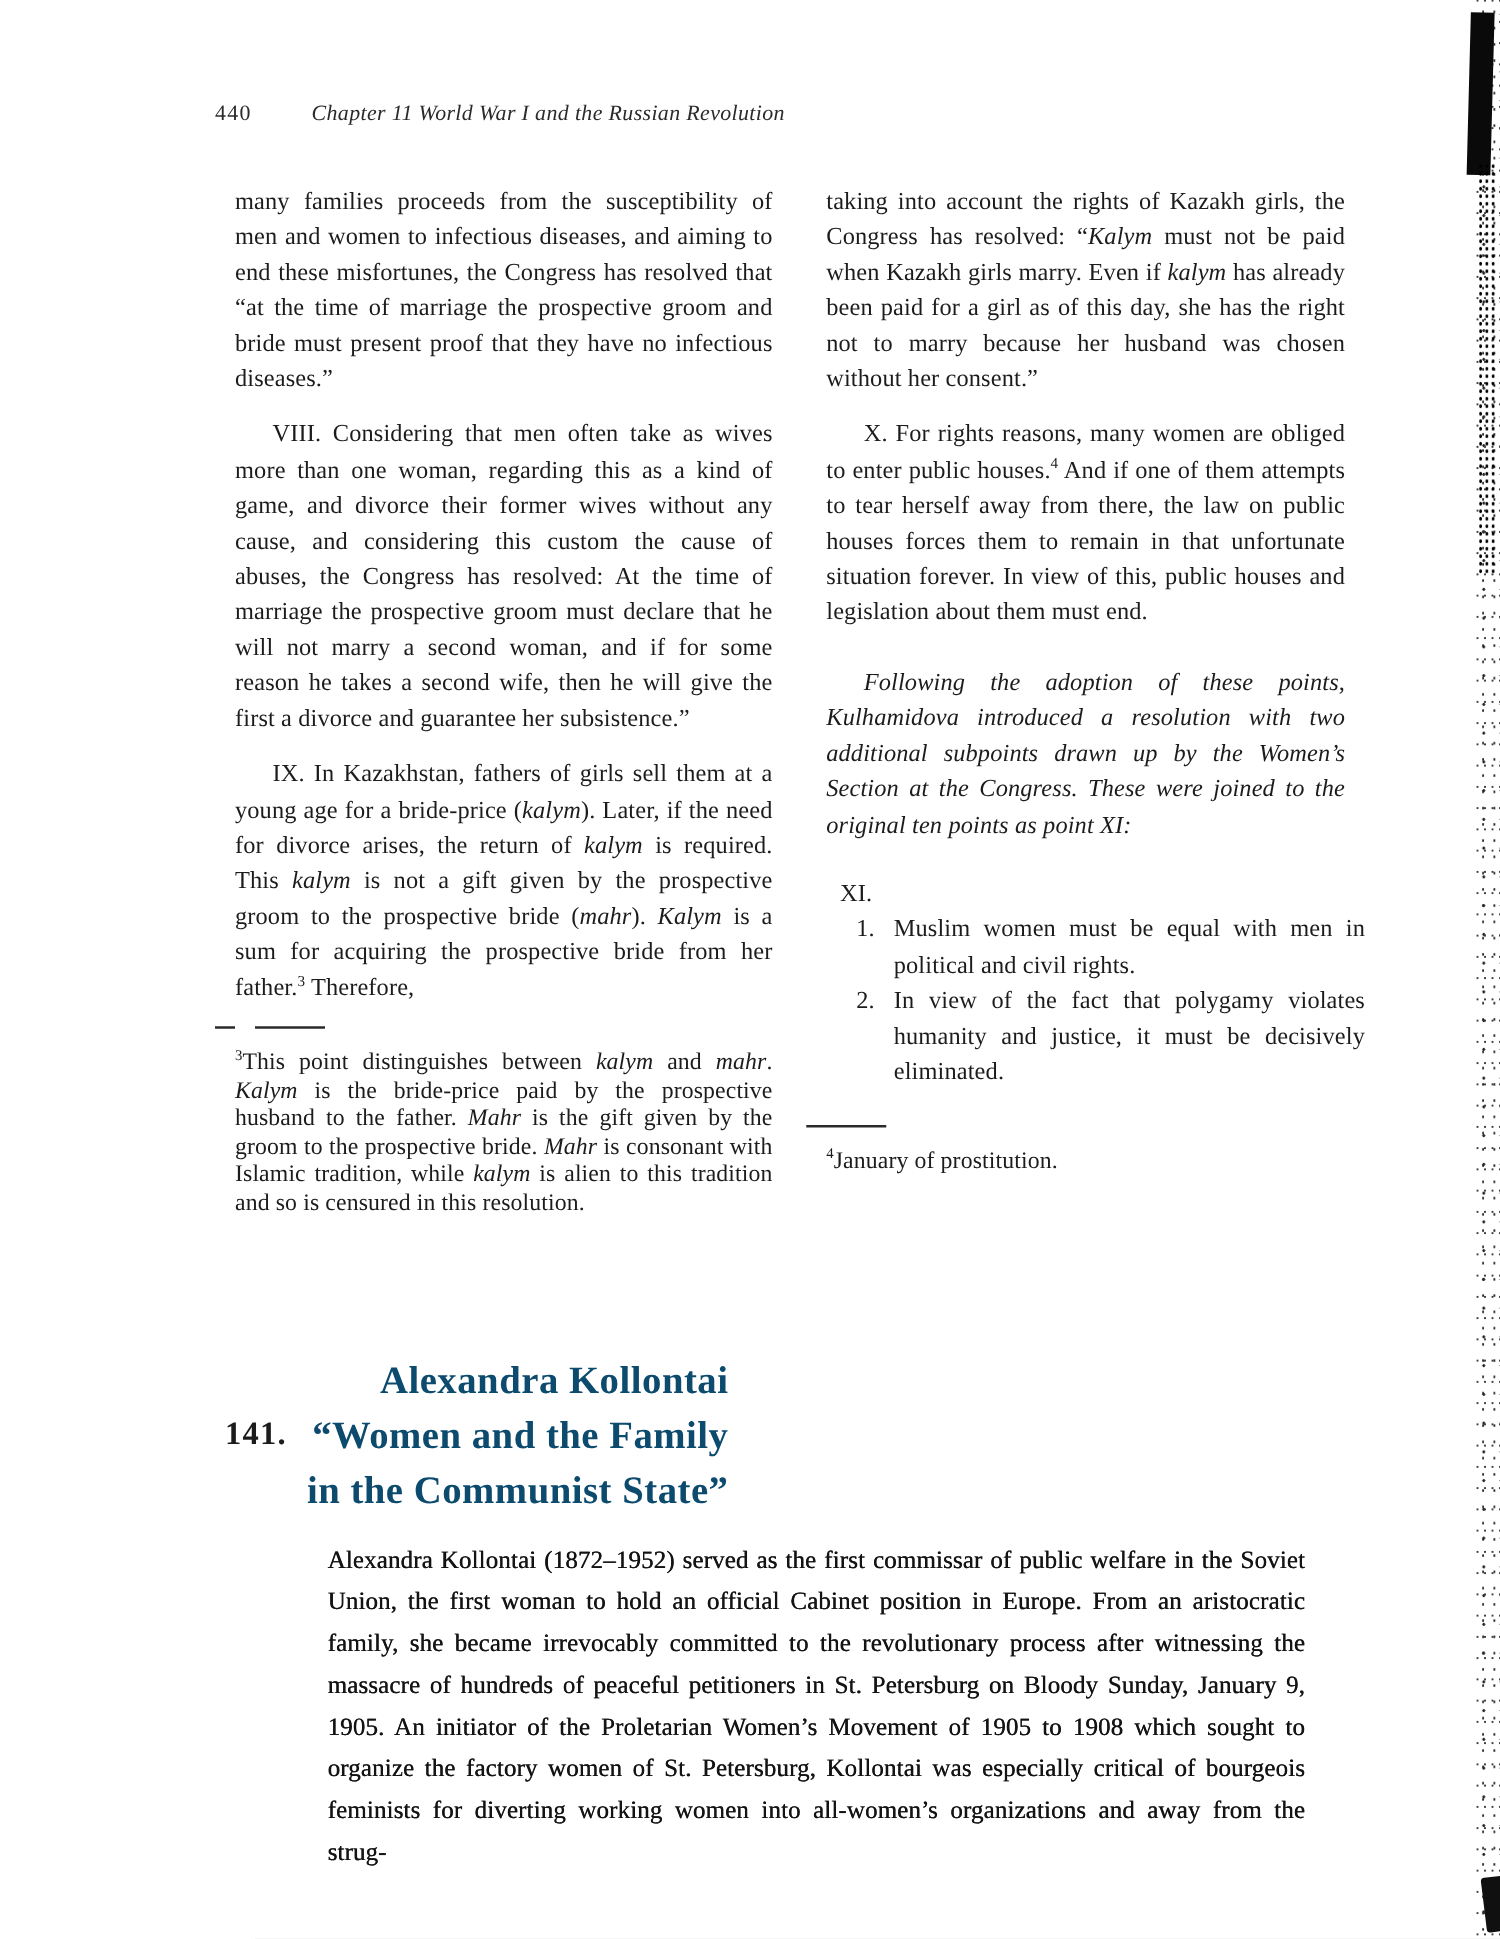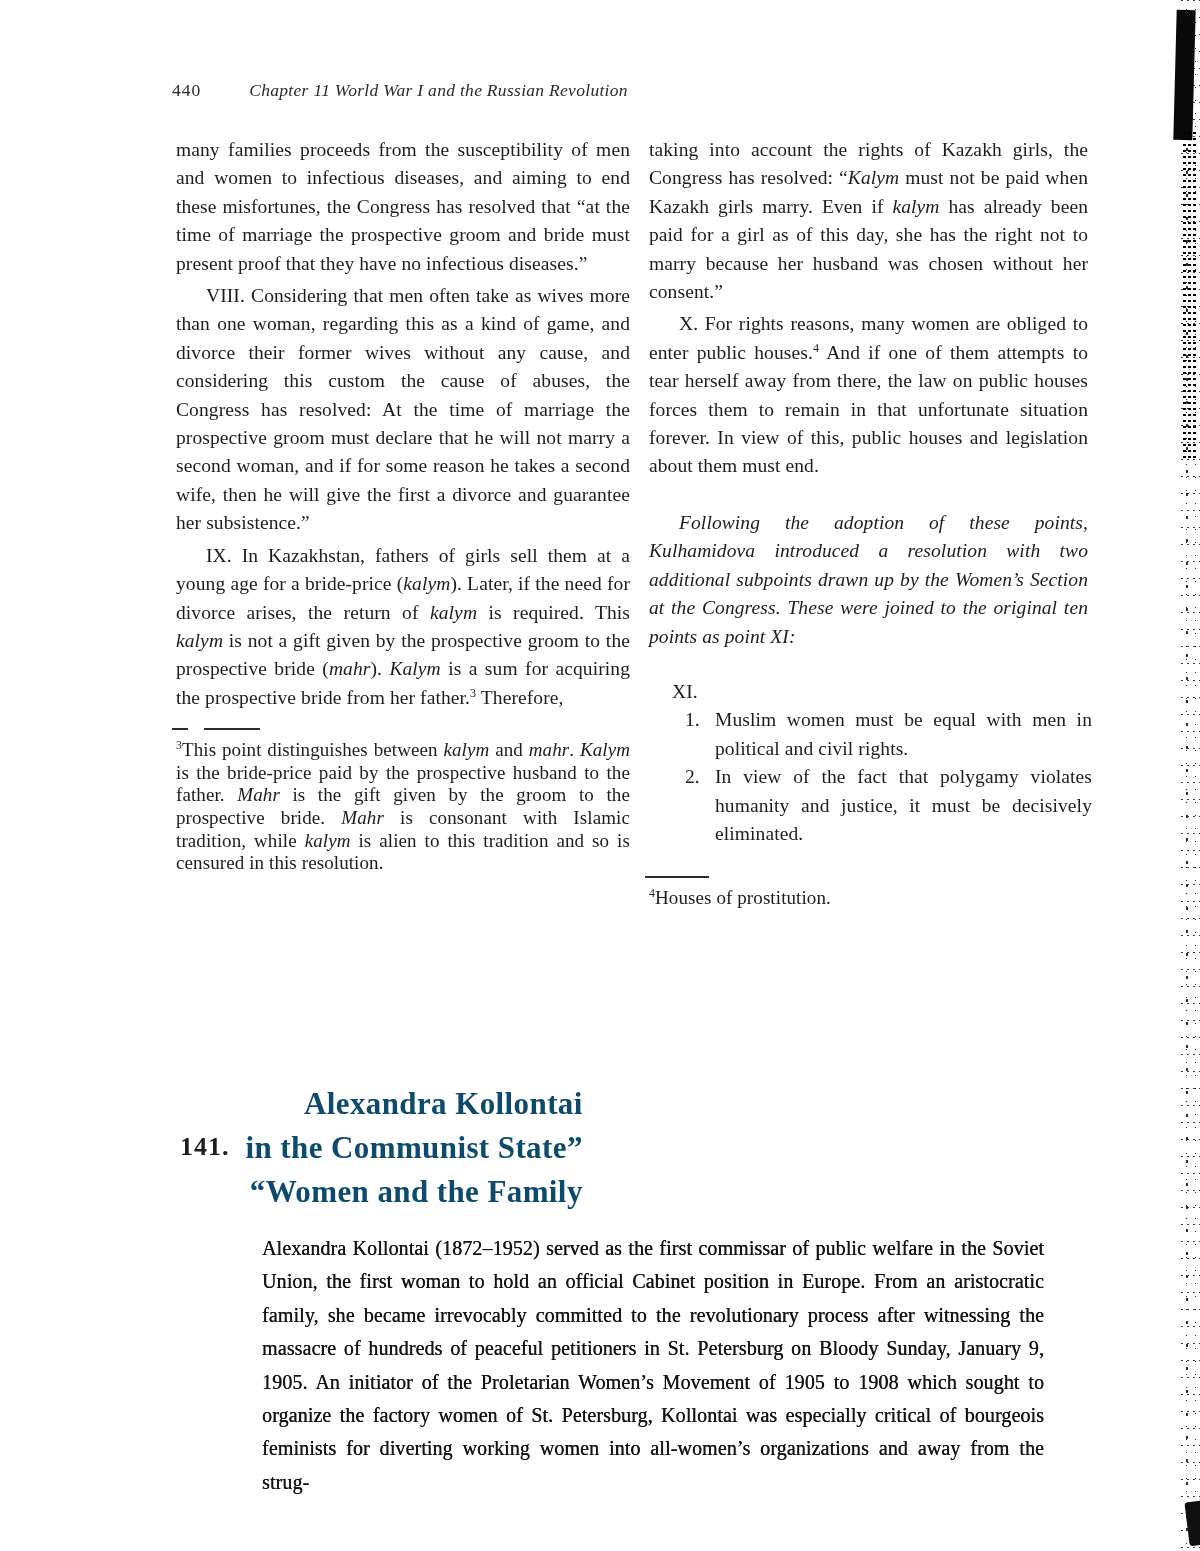--- a/index.html
+++ b/index.html
@@ -16,21 +16,21 @@
   .running-head{
     position:absolute;left:172px;top:80px;width:900px;
     font-size:17.5px;color:#2a2a2a;
   }
   .running-head .pageno{margin-right:48px;letter-spacing:1px;}
   .running-head .chapter{font-style:italic;letter-spacing:0.3px;}
   
   .col{position:absolute;top:132px;font-size:19.5px;line-height:28.4px;text-align:justify;letter-spacing:0.1px;}
   .col-left{left:172px;width:462px;}
   .col-right{left:645px;width:447px;}
-  .col p{margin:4px;}
+  .col p{margin:16px;}
   .indent{text-indent:30px;}
   .gap-before{margin-top:28px !important;font-style:italic;}
   sup{font-size:0.62em;line-height:0;vertical-align:super;}
   
   .xi-block{margin-top:27px;}
   .xi-label{text-indent:27px;}
   .xi-list{margin:0 0 0 40px;}
   .li{display:flex;}
   .li-num{flex:0 0 30px;}
   .li-text{flex:1;text-align:justify;}
@@ -115,29 +115,29 @@
           <span class="li-num">1.</span>
           <span class="li-text">Muslim women must be equal with men in political and civil rights.</span>
         </div>
         <div class="li">
           <span class="li-num">2.</span>
           <span class="li-text">In view of the fact that polygamy violates humanity and justice, it must be decisively eliminated.</span>
         </div>
       </div>
     </div>
     <div class="fn-rule fn-rule-right gap-before"><span class="seg seg2"></span></div>
-    <p class="footnote"><sup>4</sup><span>Houses of prostitution.</span></p>
+    <p class="footnote"><sup>4</sup><span>January of prostitution.</span></p>
   </div>
 
   <div class="doc-heading">
     <div class="doc-number">141.</div>
     <div class="doc-title">
       <div>Alexandra Kollontai</div>
+      <div>“Women and the Family</div>
       <div>in the Communist State”</div>
-      <div>“Women and the Family</div>
     </div>
   </div>
 
   <p class="intro">Alexandra Kollontai (1872–1952) served as the first commissar of public welfare in the Soviet Union, the first woman to hold an official Cabinet position in Europe. From an aristocratic family, she became irrevocably committed to the revolutionary process after witnessing the massacre of hundreds of peaceful petitioners in St. Petersburg on Bloody Sunday, January 9, 1905. An initiator of the Proletarian Women’s Movement of 1905 to 1908 which sought to organize the factory women of St. Petersburg, Kollontai was especially critical of bourgeois feminists for diverting working women into all-women’s organizations and away from the strug-</p>
 
   <div class="scan-edge">
     <div class="speckle"></div>
     <div class="dense-top"></div>
     <div class="dense-mid"></div>
     <div class="blob-bottom"></div>

